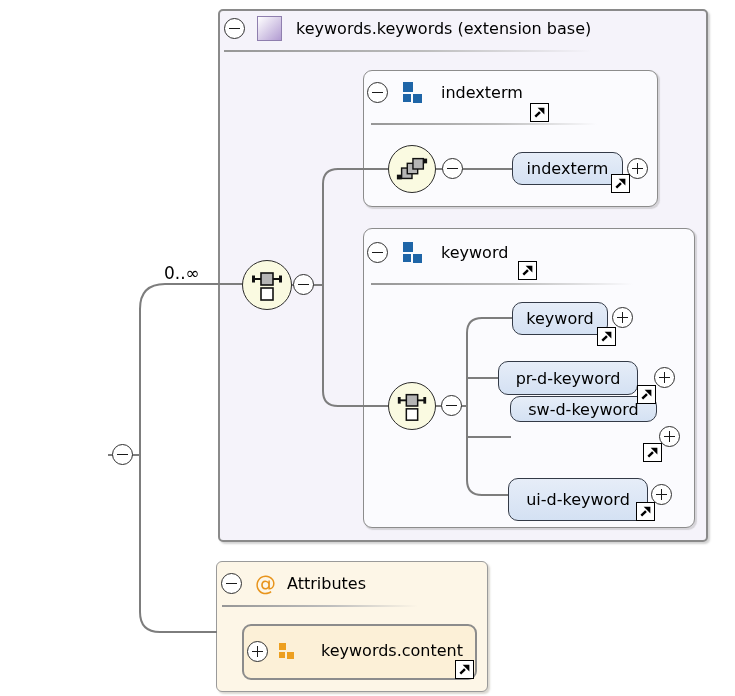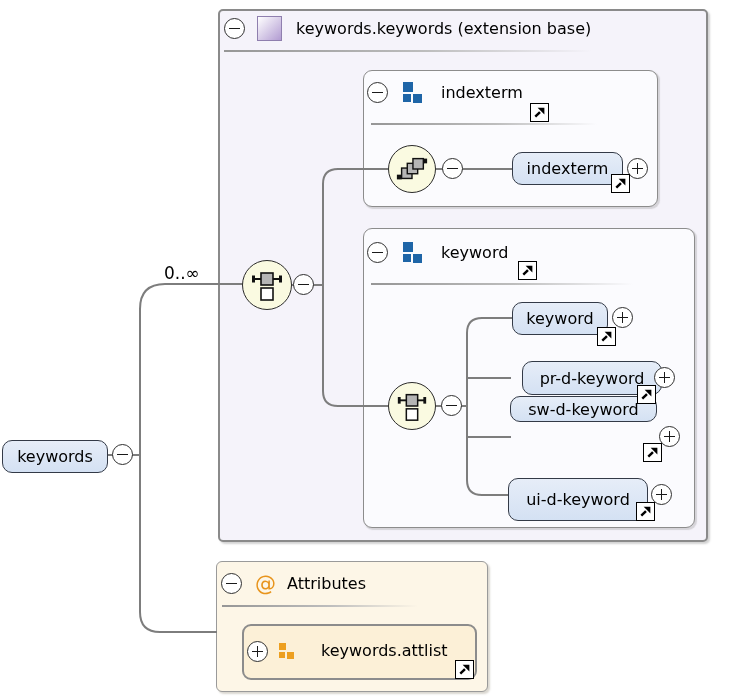--- a/index.html
+++ b/index.html
@@ -93,21 +93,20 @@
     <path d="M292,285 H323 M388,169 H338 Q323,169 323,184 V391 Q323,406 338,406 H388" fill="none" stroke="#7d7d7d" stroke-width="2"></path>
     <path d="M436,169 H512" fill="none" stroke="#7d7d7d" stroke-width="2"></path>
     <path d="M436,406 H467 M512,318 H482 Q467,318 467,333 V480 Q467,495 482,495 H509 M467,378 H511 M467,437 H511" fill="none" stroke="#7d7d7d" stroke-width="2"></path>
   </svg>
 
   <div class="cbtn" style="left:224px;top:18px"></div>
   <div class="type-icon" style="left:257px;top:16px;width:25px;height:25px"></div>
   <span class="hdr-title" style="left:296px;top:18px">keywords.keywords (extension base)</span>
   <div class="sep" style="left:224px;top:50px;width:368px"></div>
 
-  <div class="pill" style="left:2px;top:440px;width:106px;height:33px">keywords</div>
   <div class="cbtn" style="left:112px;top:444px"></div>
 
   <span class="card-label" style="left:164px;top:263px">0..∞</span>
 
   <div class="comp" style="left:242px;top:260px;width:50px;height:50px">
     <svg width="36" height="36" viewBox="0 0 36 36">
       <line x1="5" y1="12" x2="31" y2="12" stroke="#111" stroke-width="2"></line>
       <rect x="3" y="8.5" width="3" height="7" fill="#111"></rect>
       <rect x="30" y="8.5" width="3" height="7" fill="#111"></rect>
       <rect x="12" y="6" width="12" height="12" fill="#b5b5b5" stroke="#111" stroke-width="1.6"></rect>
@@ -180,21 +179,21 @@
 
   <div class="pill" style="left:512px;top:302px;width:96px;height:33px">keyword</div>
   <div class="cbtn plus" style="left:612px;top:307px"></div>
   <div class="link" style="left:597px;top:327px">
     <svg width="15" height="15" viewBox="0 0 16 16">
         <path d="M3.5,12.5 L8.5,7.5" stroke="#000" stroke-width="2.6"></path>
         <polygon points="6,2.8 13.2,2.8 13.2,10" fill="#000"></polygon>
       </svg>
   </div>
 
-  <div class="pill" style="left:522px;top:361px;width:140px;height:34px">pr-d-keyword</div>
+  <div class="pill" style="left:498px;top:361px;width:140px;height:34px">pr-d-keyword</div>
   <div class="cbtn plus" style="left:654px;top:367px"></div>
   <div class="link" style="left:637px;top:385px">
     <svg width="15" height="15" viewBox="0 0 16 16">
         <path d="M3.5,12.5 L8.5,7.5" stroke="#000" stroke-width="2.6"></path>
         <polygon points="6,2.8 13.2,2.8 13.2,10" fill="#000"></polygon>
       </svg>
   </div>
 
   <div class="pill" style="left:510px;top:396px;width:147px;height:26px">sw-d-keyword</div>
   <div class="cbtn plus" style="left:659px;top:426px"></div>
@@ -218,21 +217,21 @@
   <span class="at-glyph" style="left:255px;top:574px">@</span>
   <span class="hdr-title" style="left:287px;top:573px">Attributes</span>
   <div class="sep" style="left:222px;top:605px;width:196px"></div>
 
   <div class="cbtn plus" style="left:247px;top:641px"></div>
   <svg class="ico" style="left:278px;top:643px" width="17" height="16" viewBox="0 0 17 16">
     <rect x="1" y="0" width="7" height="7" fill="#ed9f1f"></rect>
     <rect x="1" y="9" width="6" height="6" fill="#ed9f1f"></rect>
     <rect x="9" y="9" width="7" height="7" fill="#ed9f1f"></rect>
   </svg>
-  <span class="hdr-title" style="left:321px;top:640px">keywords.attlist</span>
+  <span class="hdr-title" style="left:321px;top:640px">keywords.content</span>
   <div class="link" style="left:455px;top:660px">
     <svg width="15" height="15" viewBox="0 0 16 16">
         <path d="M3.5,12.5 L8.5,7.5" stroke="#000" stroke-width="2.6"></path>
         <polygon points="6,2.8 13.2,2.8 13.2,10" fill="#000"></polygon>
       </svg>
   </div>
 
 </div>
 
 </body></html>

